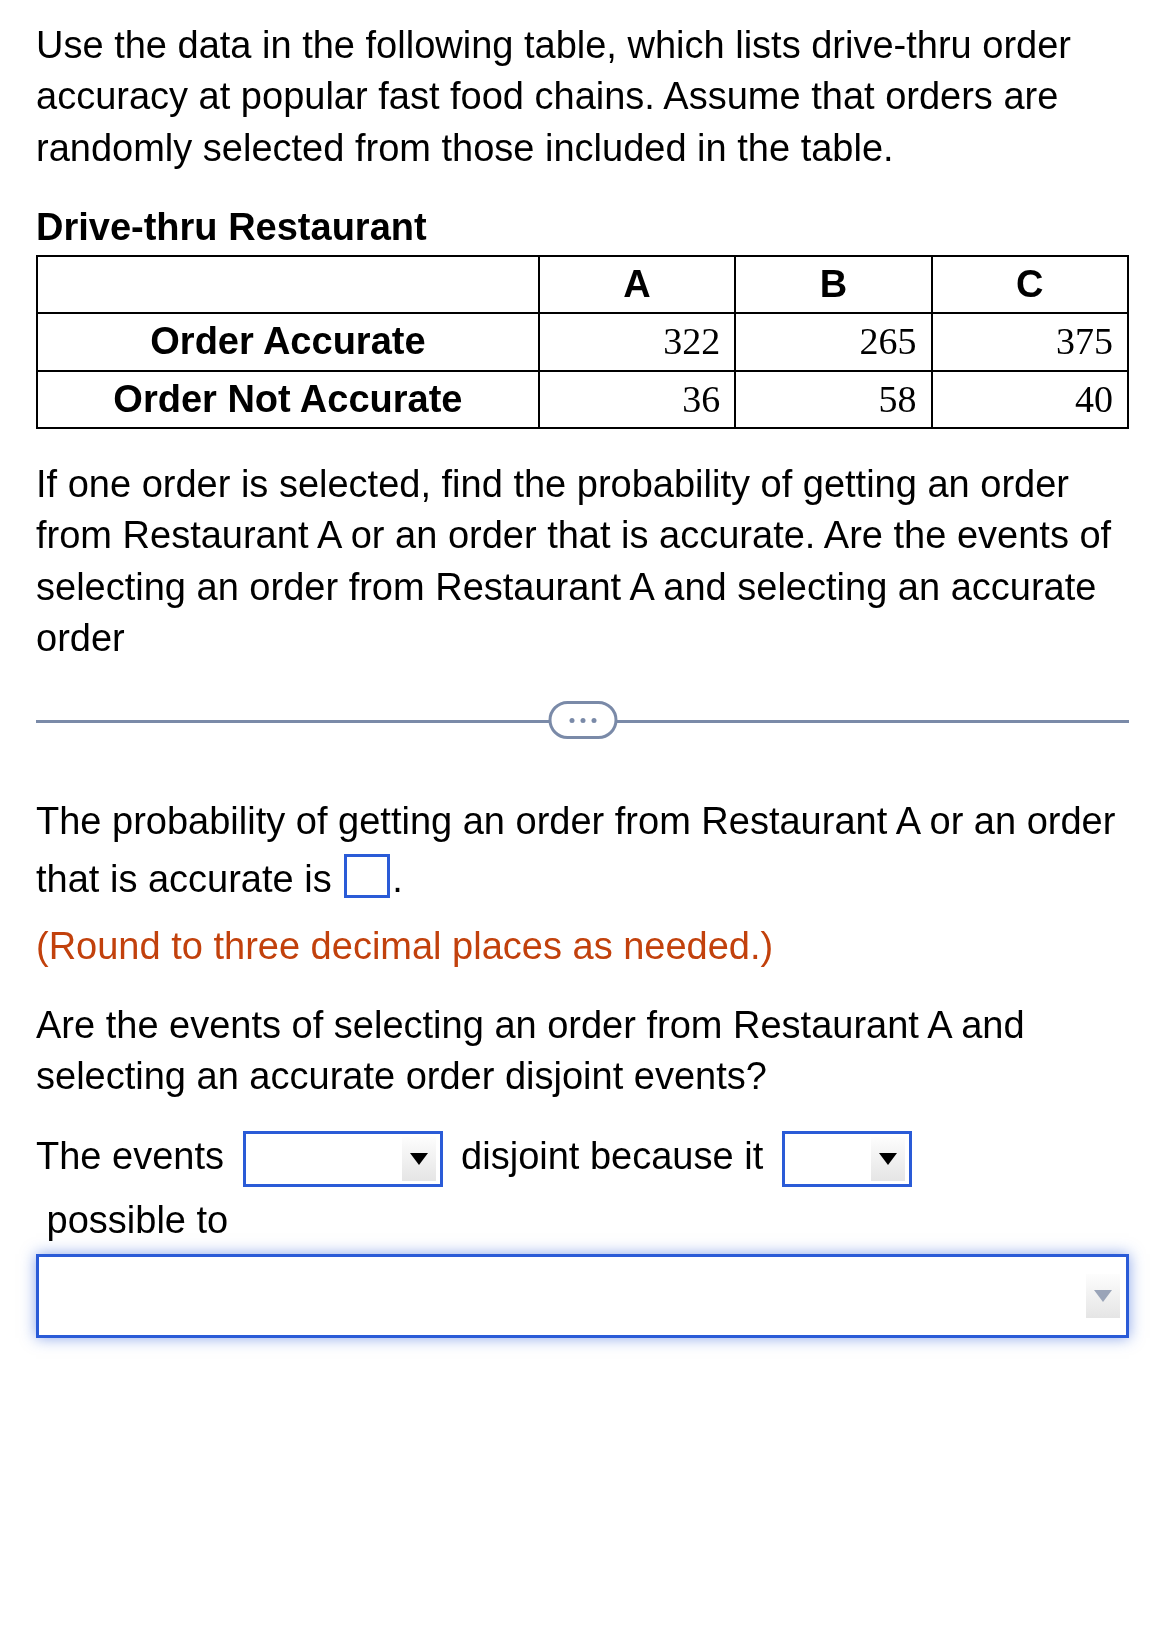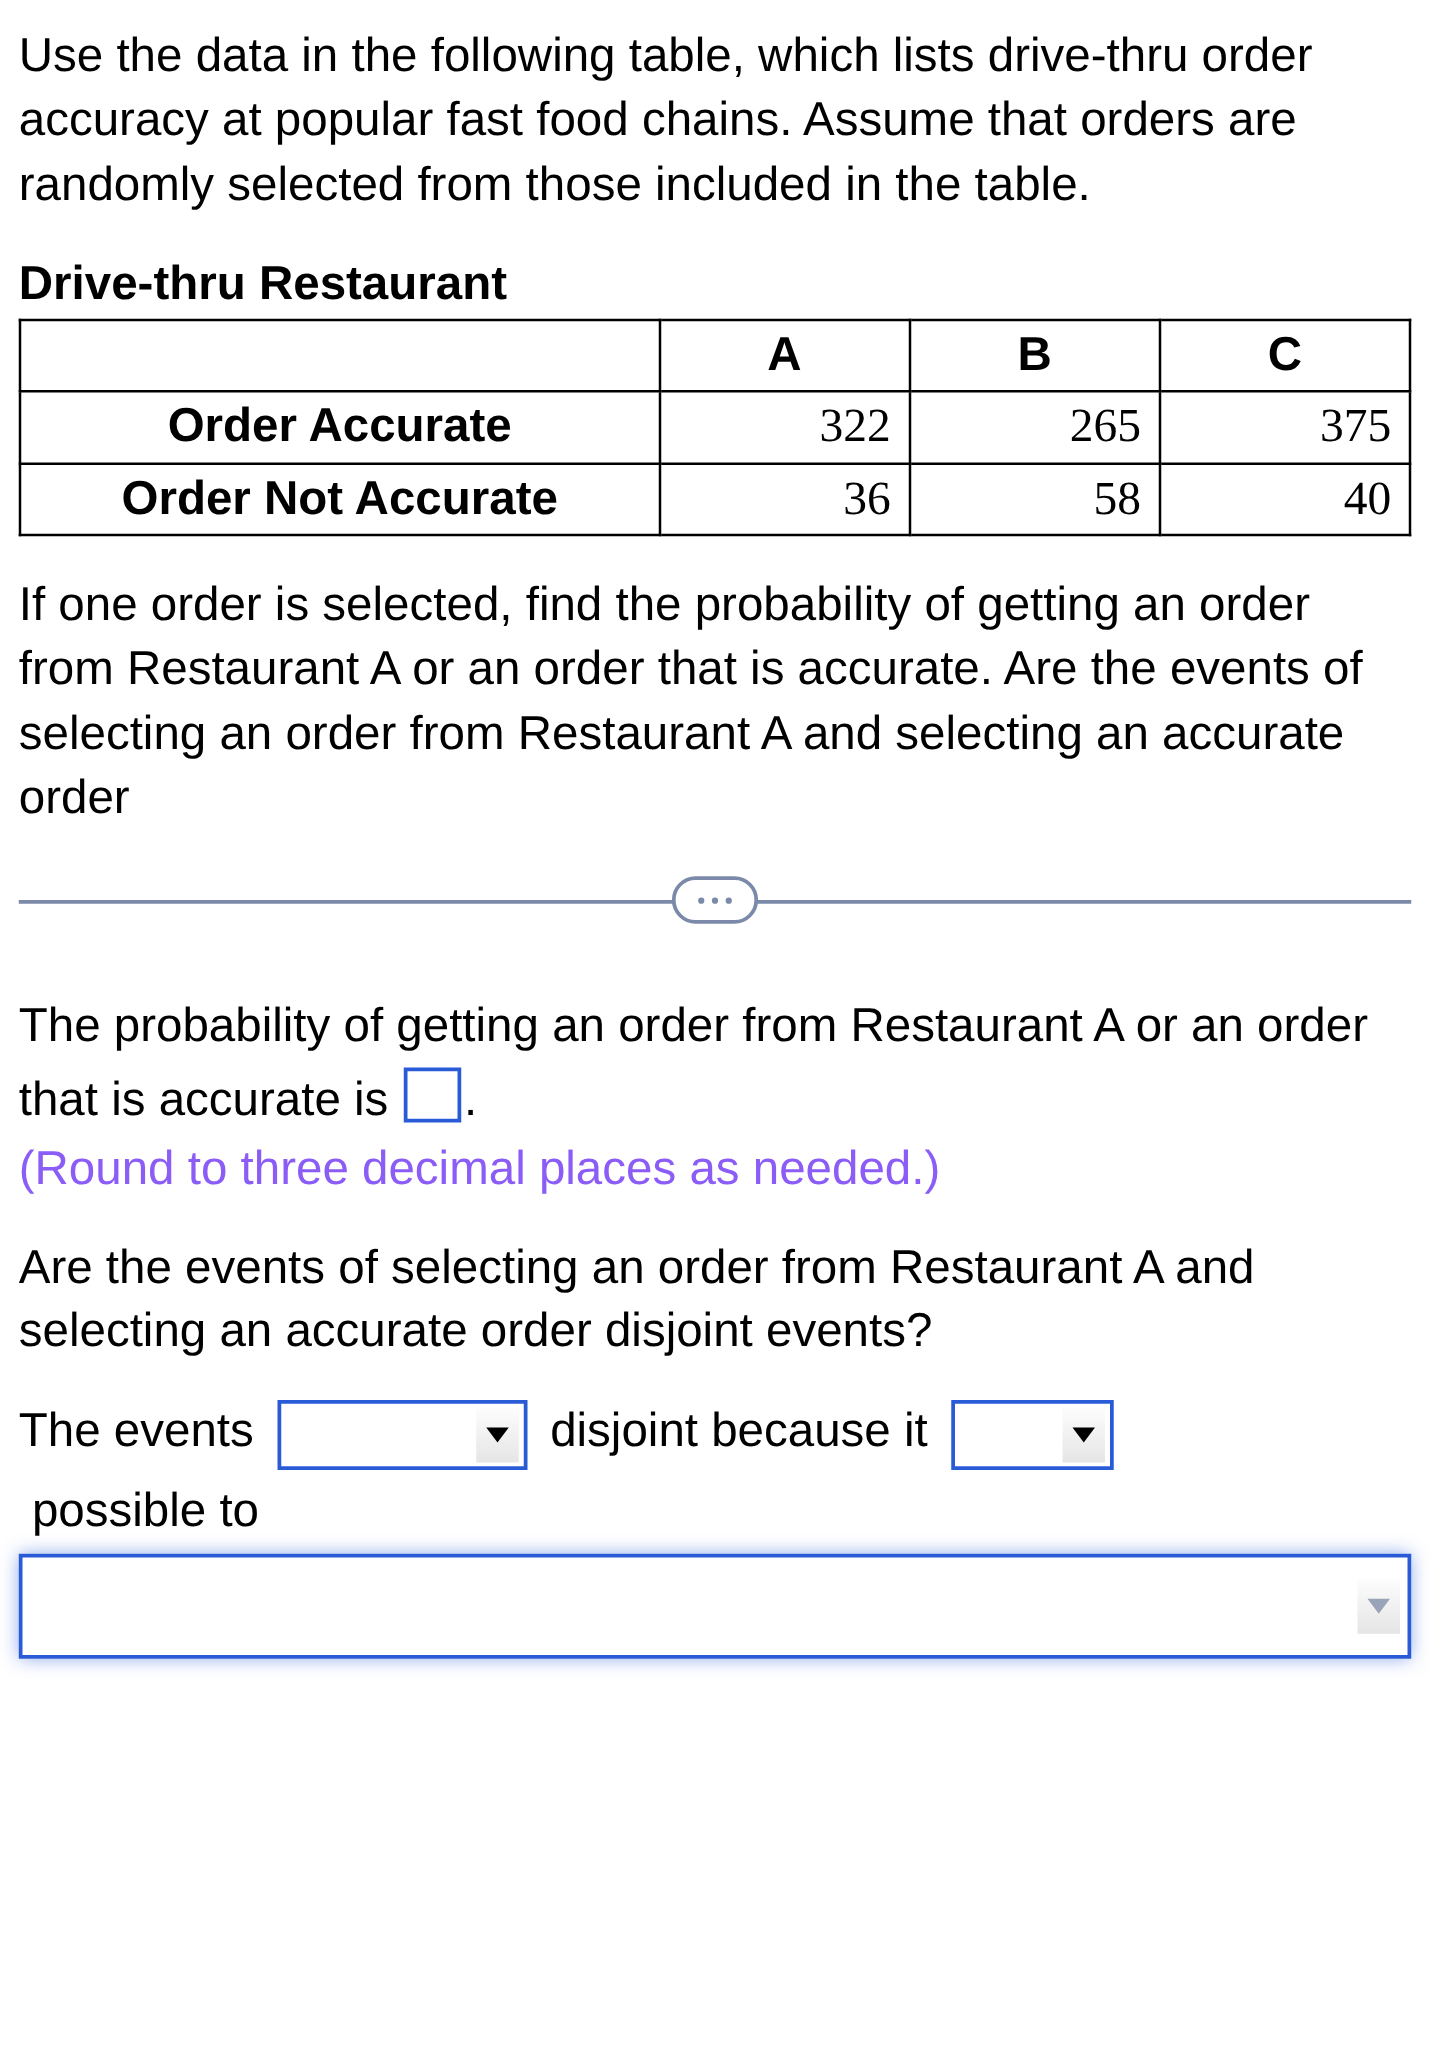--- a/index.html
+++ b/index.html
@@ -4,21 +4,21 @@
 <style>
   html, body {
     margin: 0;
     padding: 0;
     background: #fff;
     color: #000;
     font-family: Arial, Helvetica, sans-serif;
   }
   .page {
     width: 1157px;
-    padding: 20px 28px 40px 15px;
+    padding: 20px 28px 40px 36px;
     box-sizing: border-box;
     font-size: 38px;
     line-height: 1.35;
   }
   .para {
     margin: 0 0 28px 0;
   }
   .table-title {
     font-weight: 700;
     text-align: left;
@@ -93,21 +93,21 @@
     height: 44px;
     border: 3px solid #2a5bd7;
     background: #fff;
     box-sizing: border-box;
     margin: 0 2px;
     position: relative;
     top: 6px;
   }
 
   .hint {
-    color: #8b5cf6;
+    color: #c2410c;
   }
 
   .sentence-line {
     margin: 8px 0;
     display: flex;
     flex-wrap: wrap;
     gap: 0;
   }
   .sentence-line > span {
     white-space: pre;
@@ -210,21 +210,21 @@
 
   <div class="divider-wrap">
     <div class="divider-line"></div>
     <div class="divider-pill">
       <span class="dot"></span>
       <span class="dot"></span>
       <span class="dot"></span>
     </div>
   </div>
 
-  <p class="para" style="margin-bottom:4px;">
+  <p class="para" style="margin-bottom:16px;">
     <span>The probability of getting an order from Restaurant A or an order that is accurate is </span><span class="answer-input"></span><span>.</span>
   </p>
   <p class="para hint">(Round to three decimal places as needed.)</p>
 
   <p class="para">Are the events of selecting an order from Restaurant A and selecting an accurate order disjoint events?</p>
 
   <div class="sentence-line">
     <span>The events </span>
     <span class="dropdown small">
       <span class="arrow-btn"><span class="tri"></span></span>

